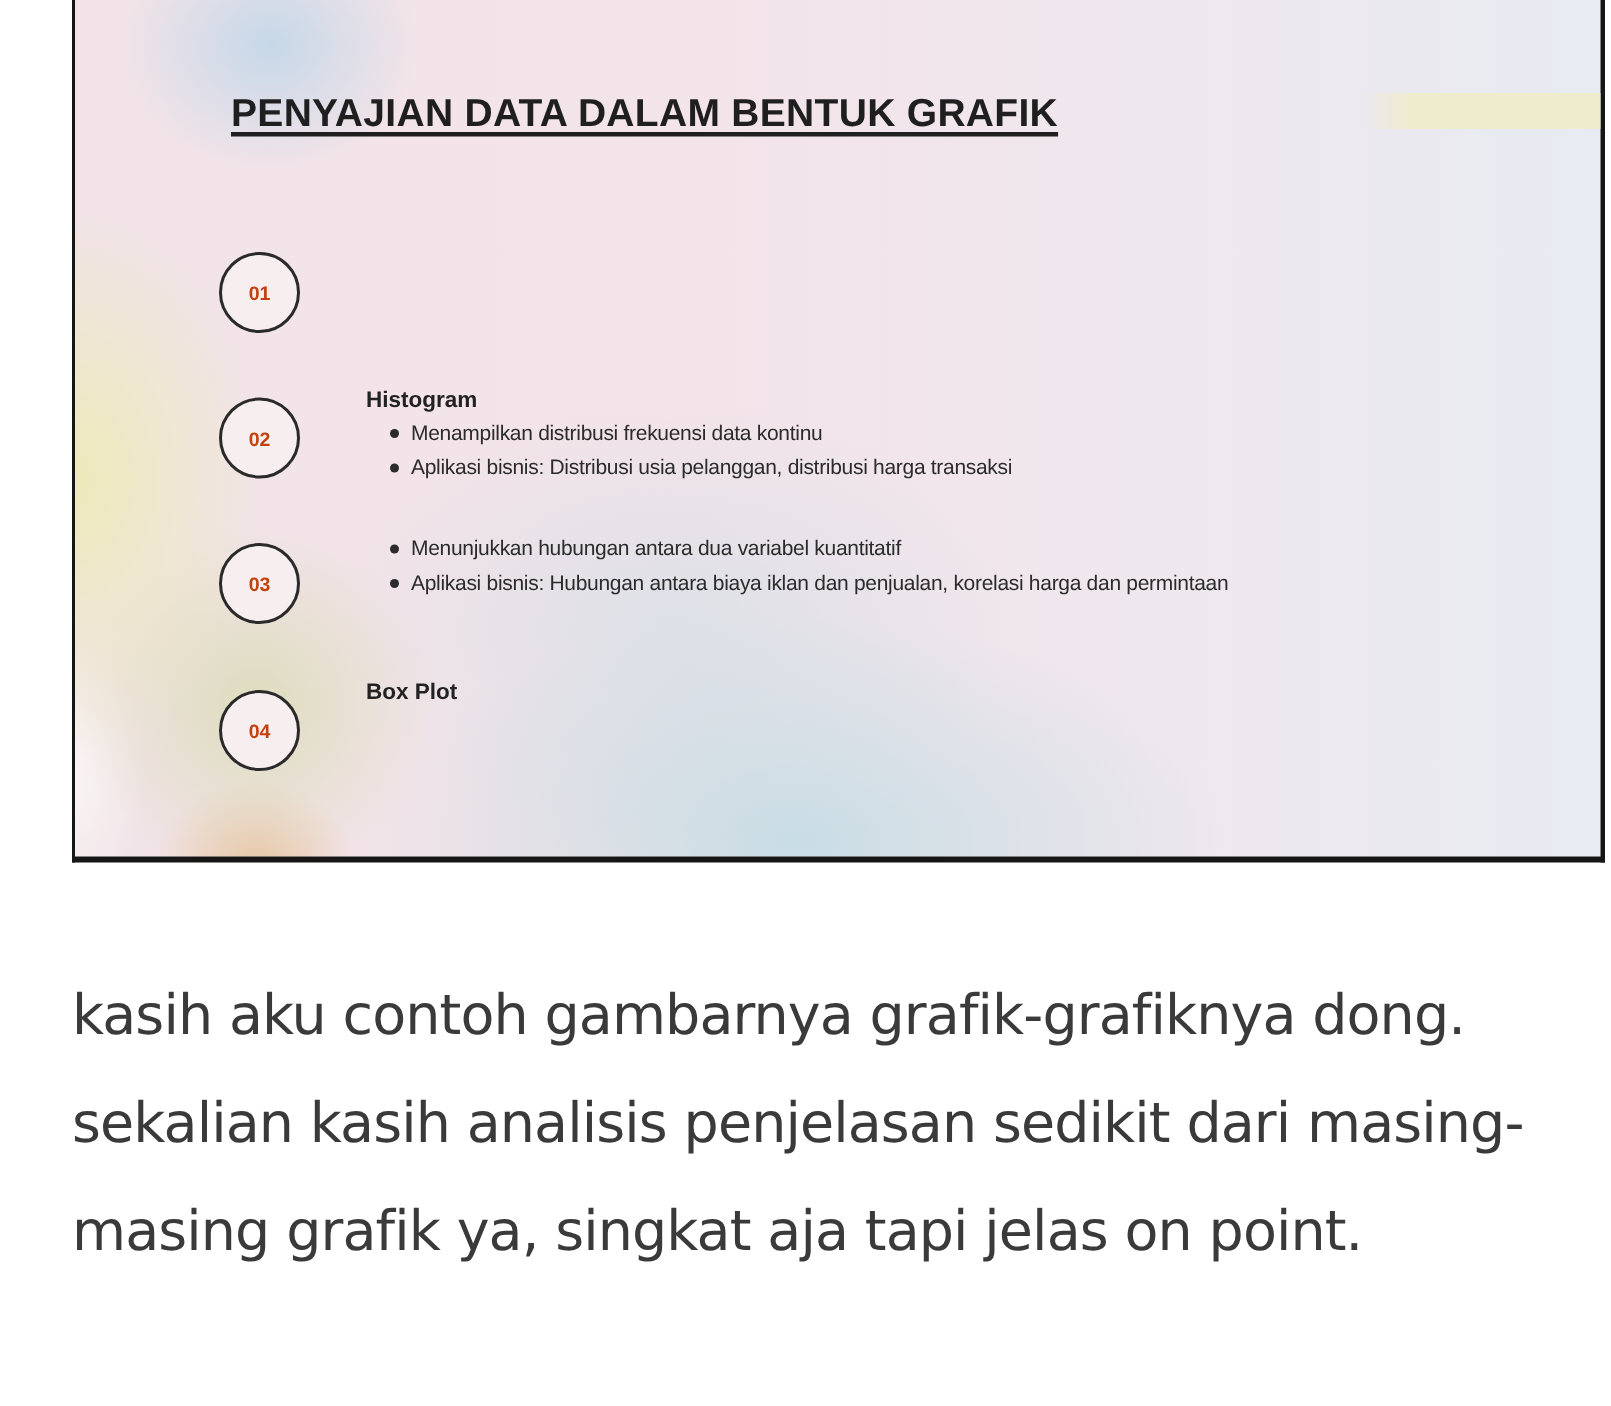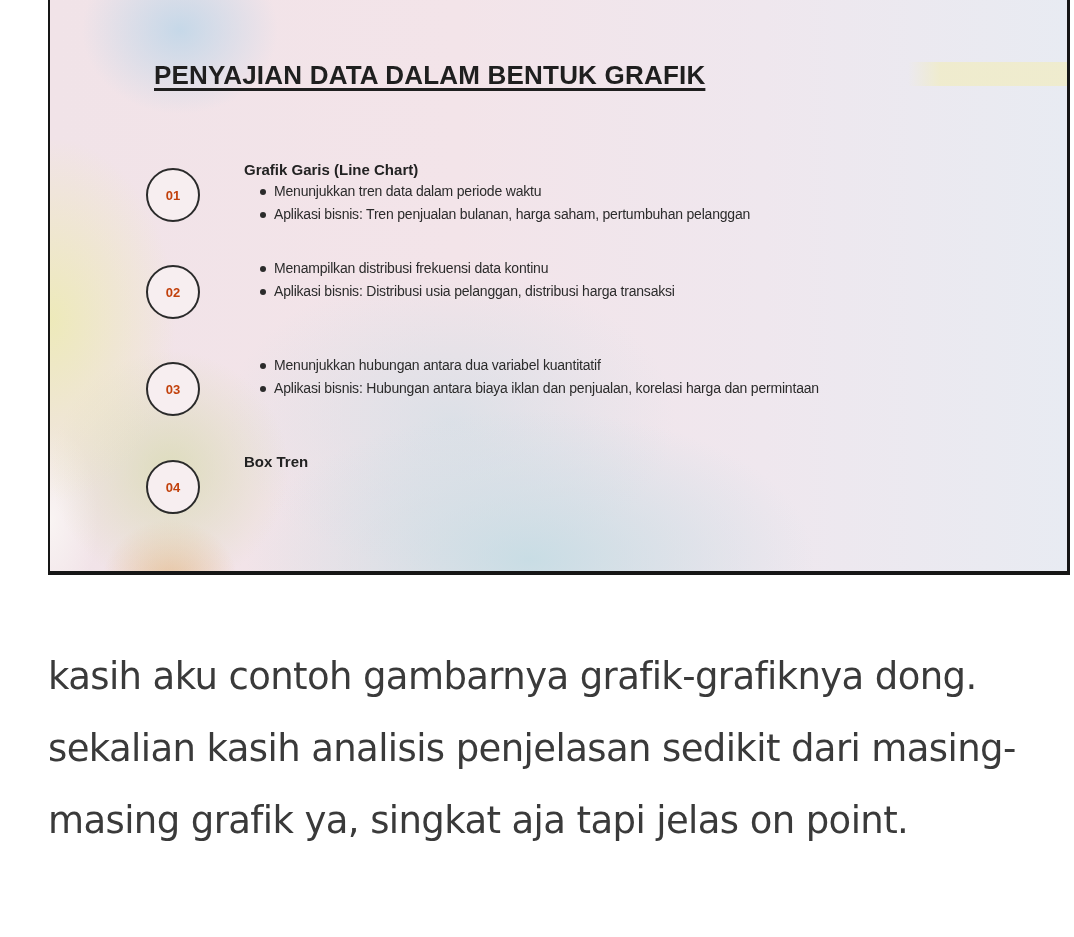--- a/index.html
+++ b/index.html
@@ -136,50 +136,44 @@
 </head>
 <body>
 
 <div class="slide-image">
   <div class="yellow-band"></div>
 
   <h1 class="slide-title">PENYAJIAN DATA DALAM BENTUK GRAFIK</h1>
 
   <div class="item" style="top:162px;">
     <div class="item-number">01</div>
-    <div class="item-body">
-      <div class="item-title">Grafik Garis (Line Chart)</div>
-      <ul class="bullets">
-        <li><span class="dot"></span><span>Menunjukkan tren data dalam periode waktu</span></li>
-        <li><span class="dot"></span><span>Aplikasi bisnis: Tren penjualan bulanan, harga saham, pertumbuhan pelanggan</span></li>
-      </ul>
-    </div>
   </div>
 
   <div class="item" style="top:259px;">
     <div class="item-number">02</div>
     <div class="item-body">
+      <div class="item-title">Histogram</div>
       <ul class="bullets">
         <li><span class="dot"></span><span>Menampilkan distribusi frekuensi data kontinu</span></li>
         <li><span class="dot"></span><span>Aplikasi bisnis: Distribusi usia pelanggan, distribusi harga transaksi</span></li>
       </ul>
     </div>
   </div>
 
   <div class="item" style="top:356px;">
     <div class="item-number">03</div>
     <div class="item-body">
       <ul class="bullets">
         <li><span class="dot"></span><span>Menunjukkan hubungan antara dua variabel kuantitatif</span></li>
         <li><span class="dot"></span><span>Aplikasi bisnis: Hubungan antara biaya iklan dan penjualan, korelasi harga dan permintaan</span></li>
       </ul>
     </div>
   </div>
 
   <div class="item" style="top:454px;">
     <div class="item-number">04</div>
     <div class="item-body">
-      <div class="item-title">Box Tren</div>
+      <div class="item-title">Box Plot</div>
     </div>
   </div>
 </div>
 
 <p class="message-text">kasih aku contoh gambarnya grafik-grafiknya dong. sekalian kasih analisis penjelasan sedikit dari masing-masing grafik ya, singkat aja tapi jelas on point.</p>
 
 </body></html>

